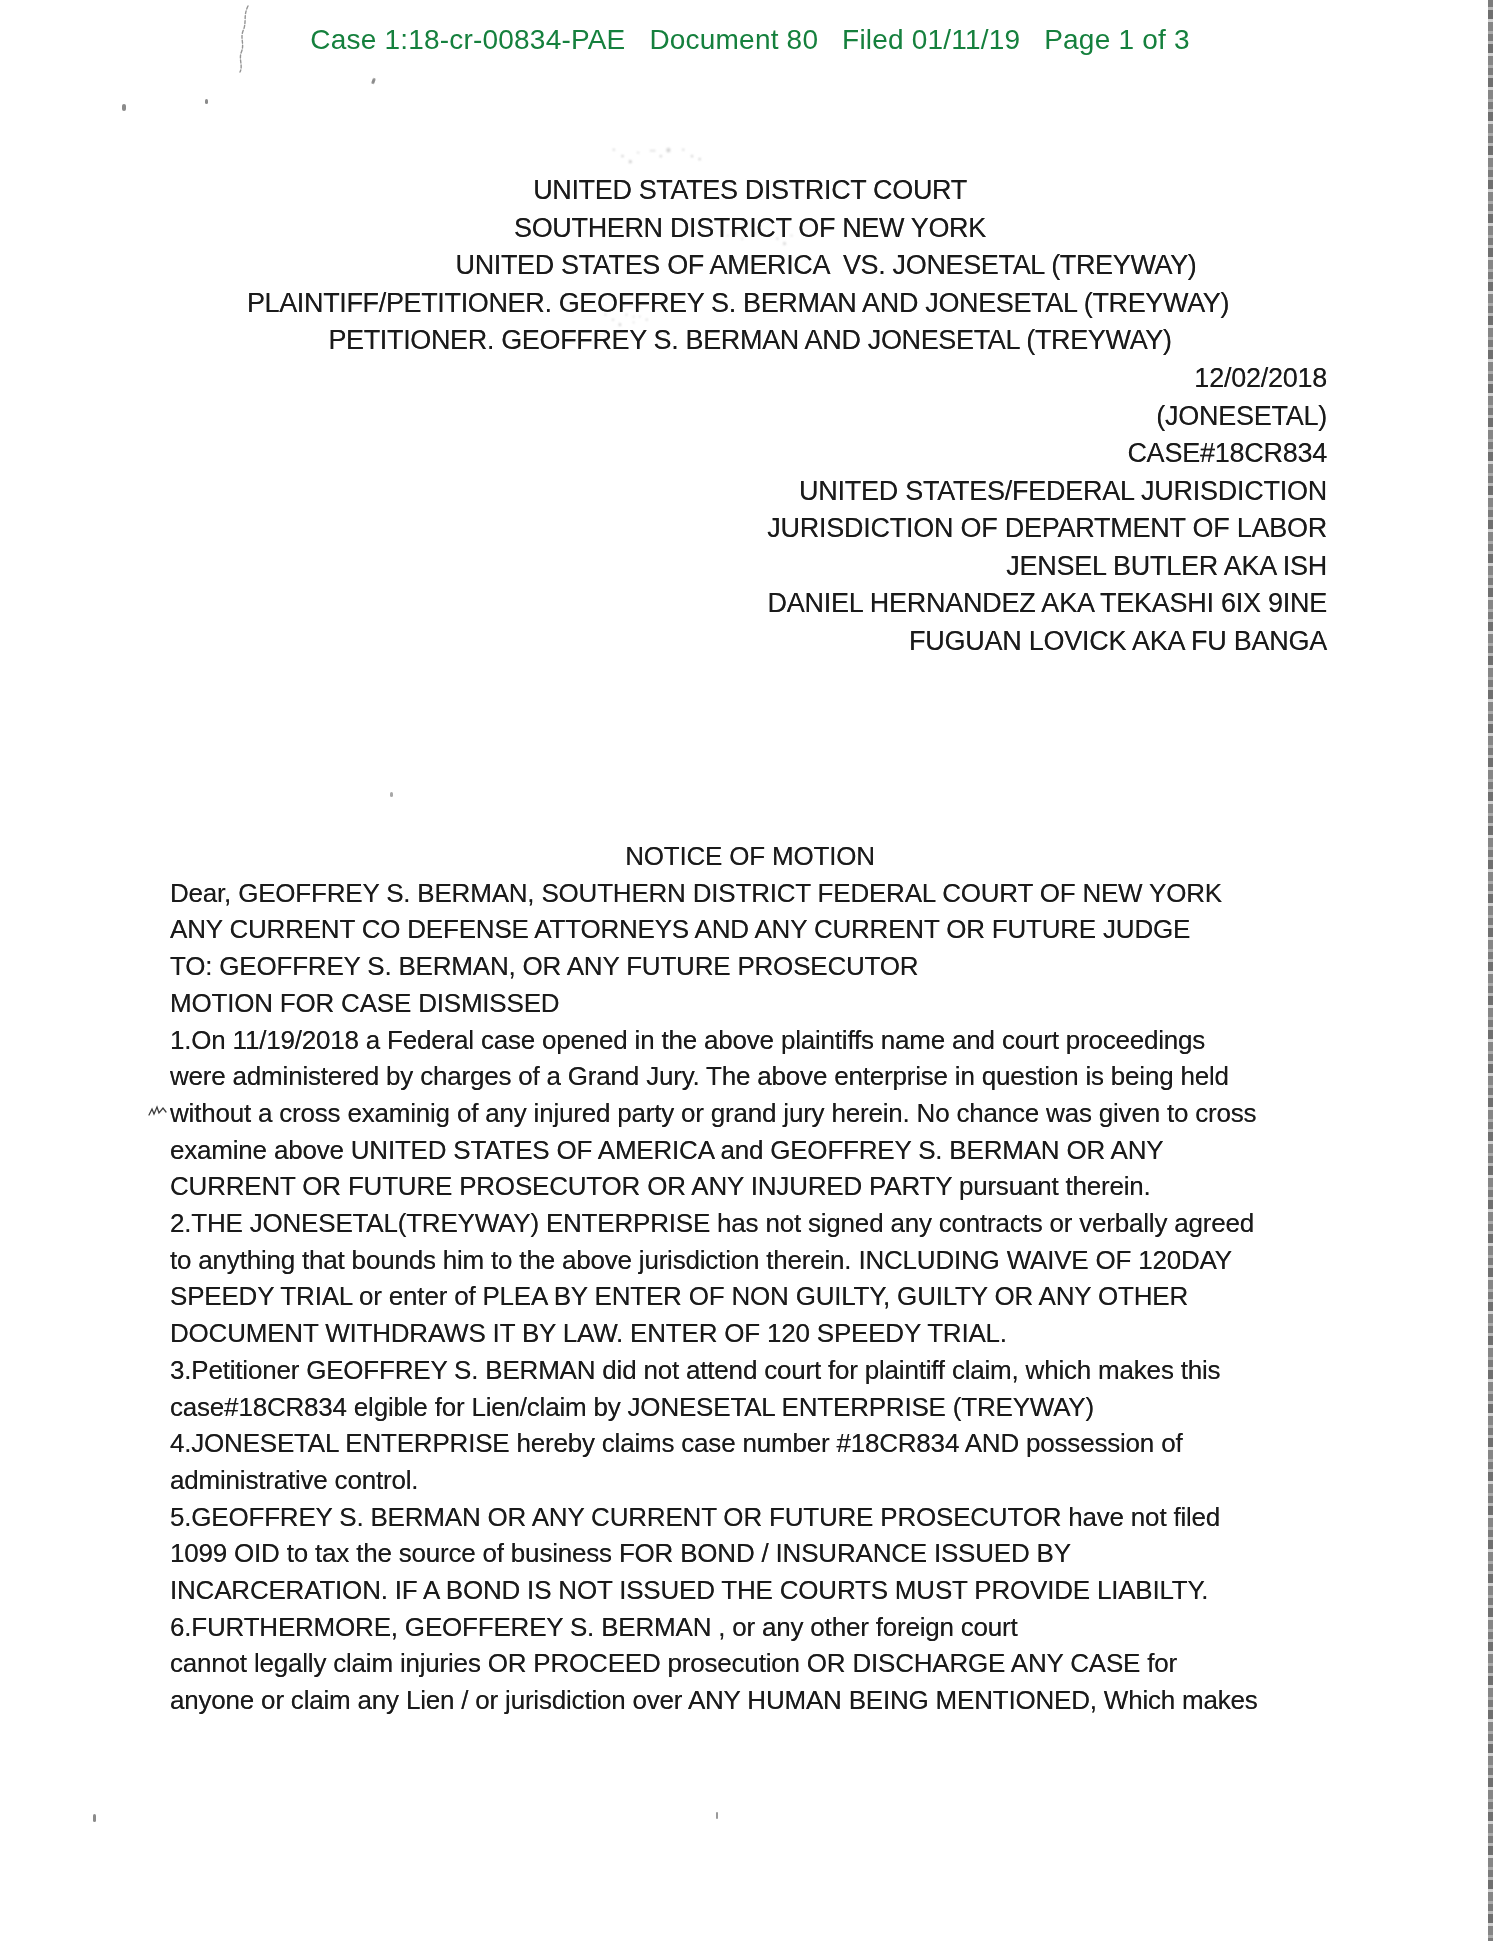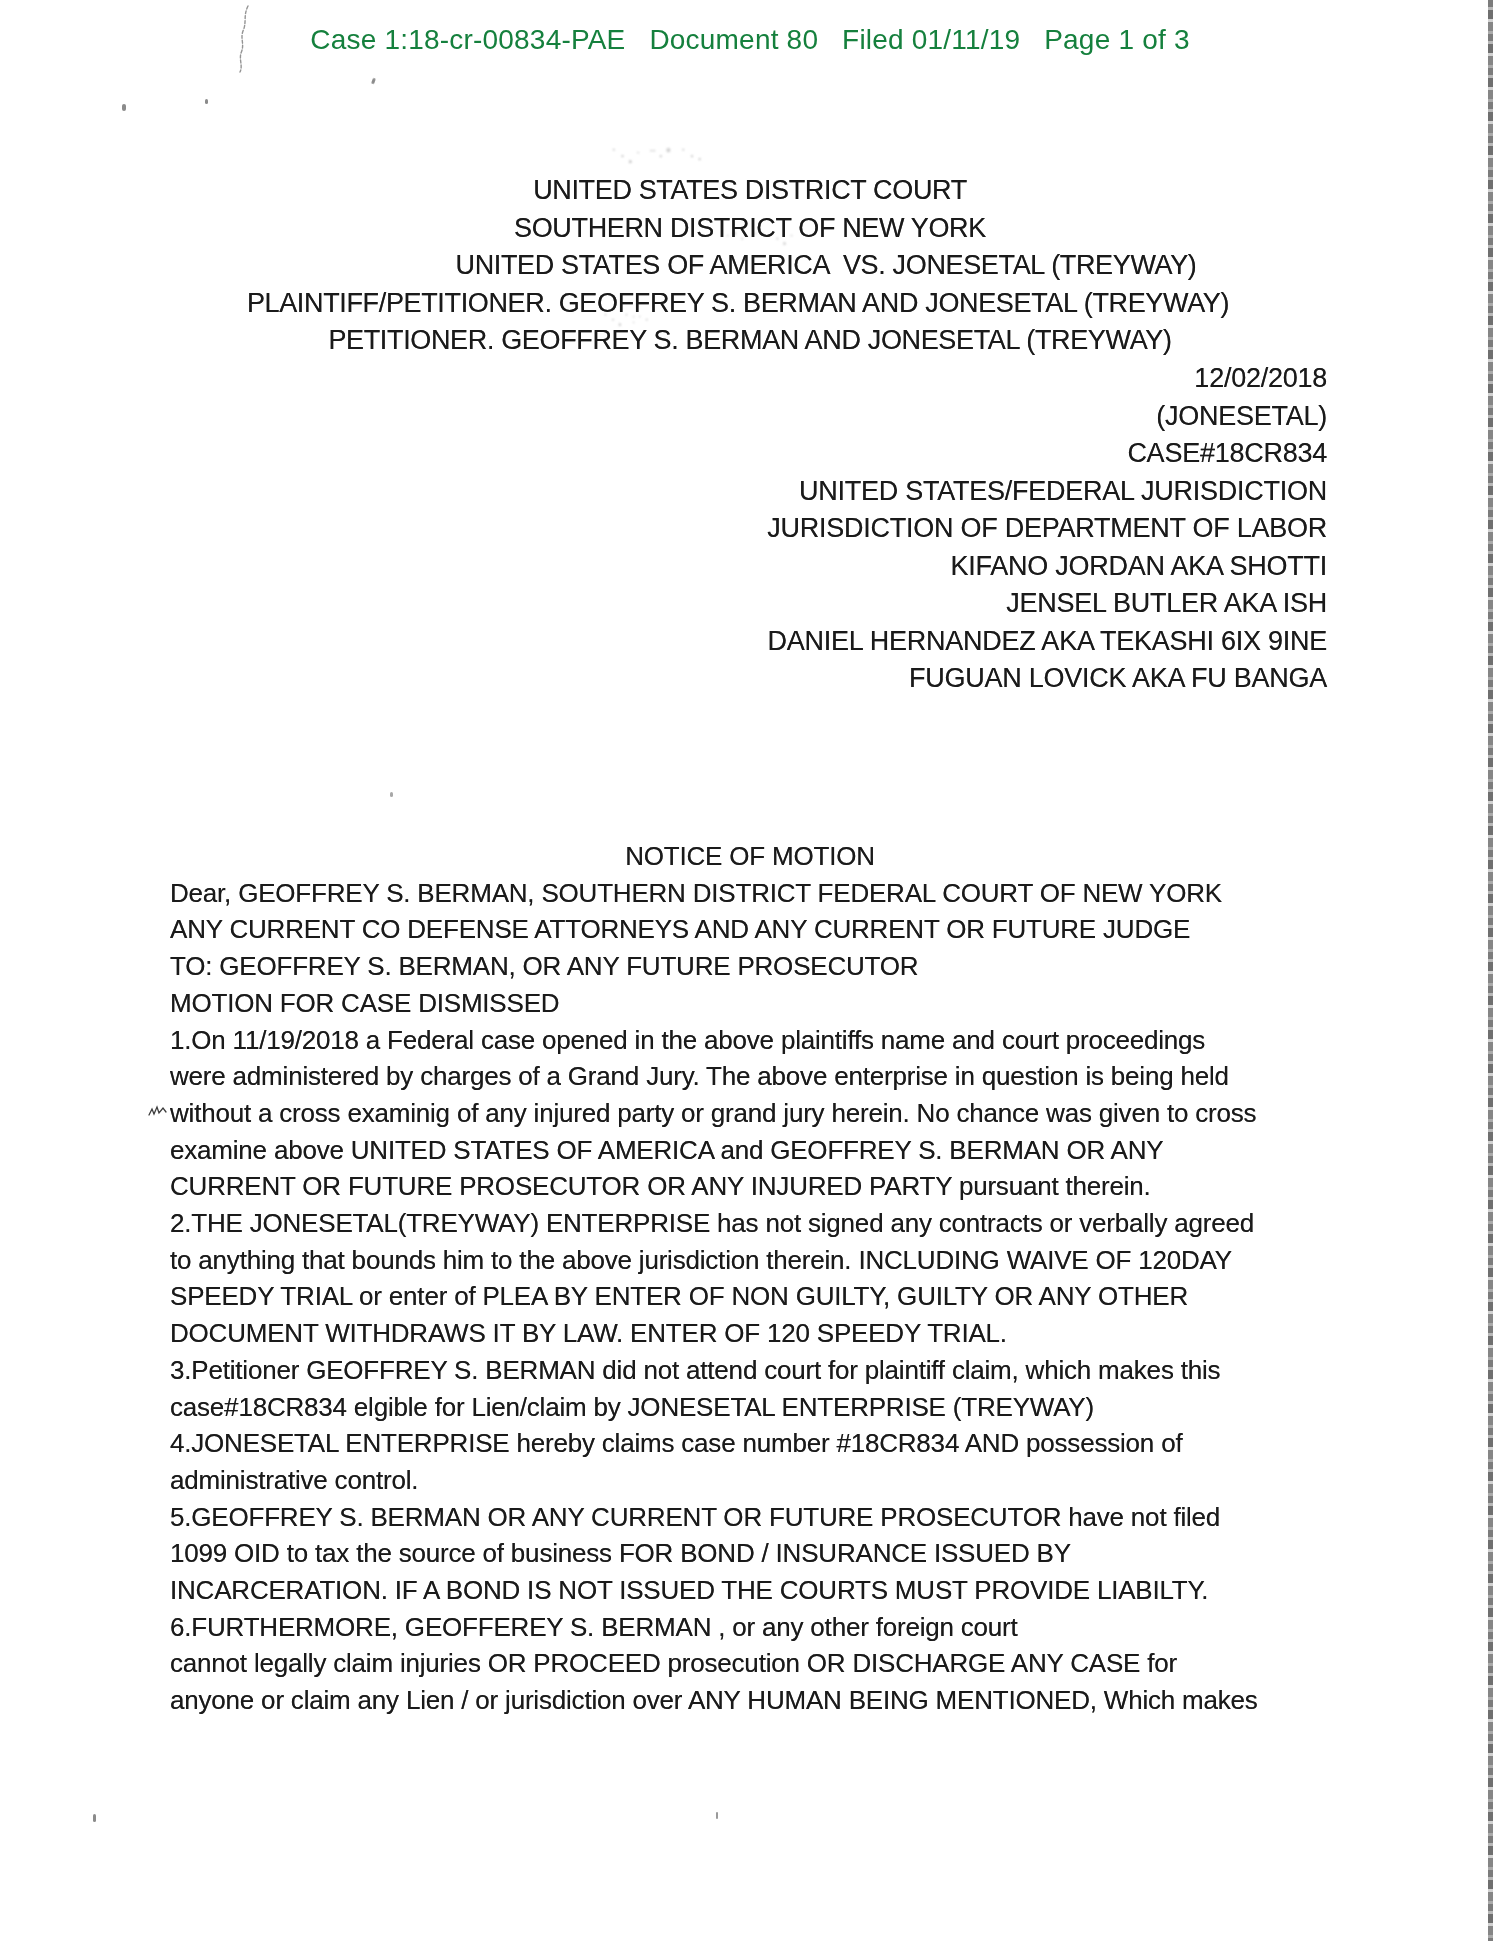--- a/index.html
+++ b/index.html
@@ -71,21 +71,20 @@
     <div class="line nudge-left">PLAINTIFF/PETITIONER. GEOFFREY S. BERMAN AND JONESETAL (TREYWAY)</div>
     <div class="line">PETITIONER. GEOFFREY S. BERMAN AND JONESETAL (TREYWAY)</div>
   </div>
 
   <div class="case-block doc-text">
     <div class="line">12/02/2018</div>
     <div class="line">(JONESETAL)</div>
     <div class="line">CASE#18CR834</div>
     <div class="line">UNITED STATES/FEDERAL JURISDICTION</div>
     <div class="line">JURISDICTION OF DEPARTMENT OF LABOR</div>
-    <div class="line">KIFANO JORDAN AKA SHOTTI</div>
     <div class="line">JENSEL BUTLER AKA ISH</div>
     <div class="line">DANIEL HERNANDEZ AKA TEKASHI 6IX 9INE</div>
     <div class="line">FUGUAN LOVICK AKA FU BANGA</div>
   </div>
 
   <svg class="artifact" style="left:148px;top:1104px;" width="20" height="14" viewBox="0 0 20 14">
     <path d="M1 11 l3 -6 l2 5 l3 -7 l2 6 l4 -5 l3 4" fill="none" stroke="#3d3d3d" stroke-width="1.3" stroke-linecap="round"></path>
   </svg>
   <div class="artifact speck" style="left:390px;top:792px;width:3px;height:5px;background:#a8a8a8;"></div>
 

